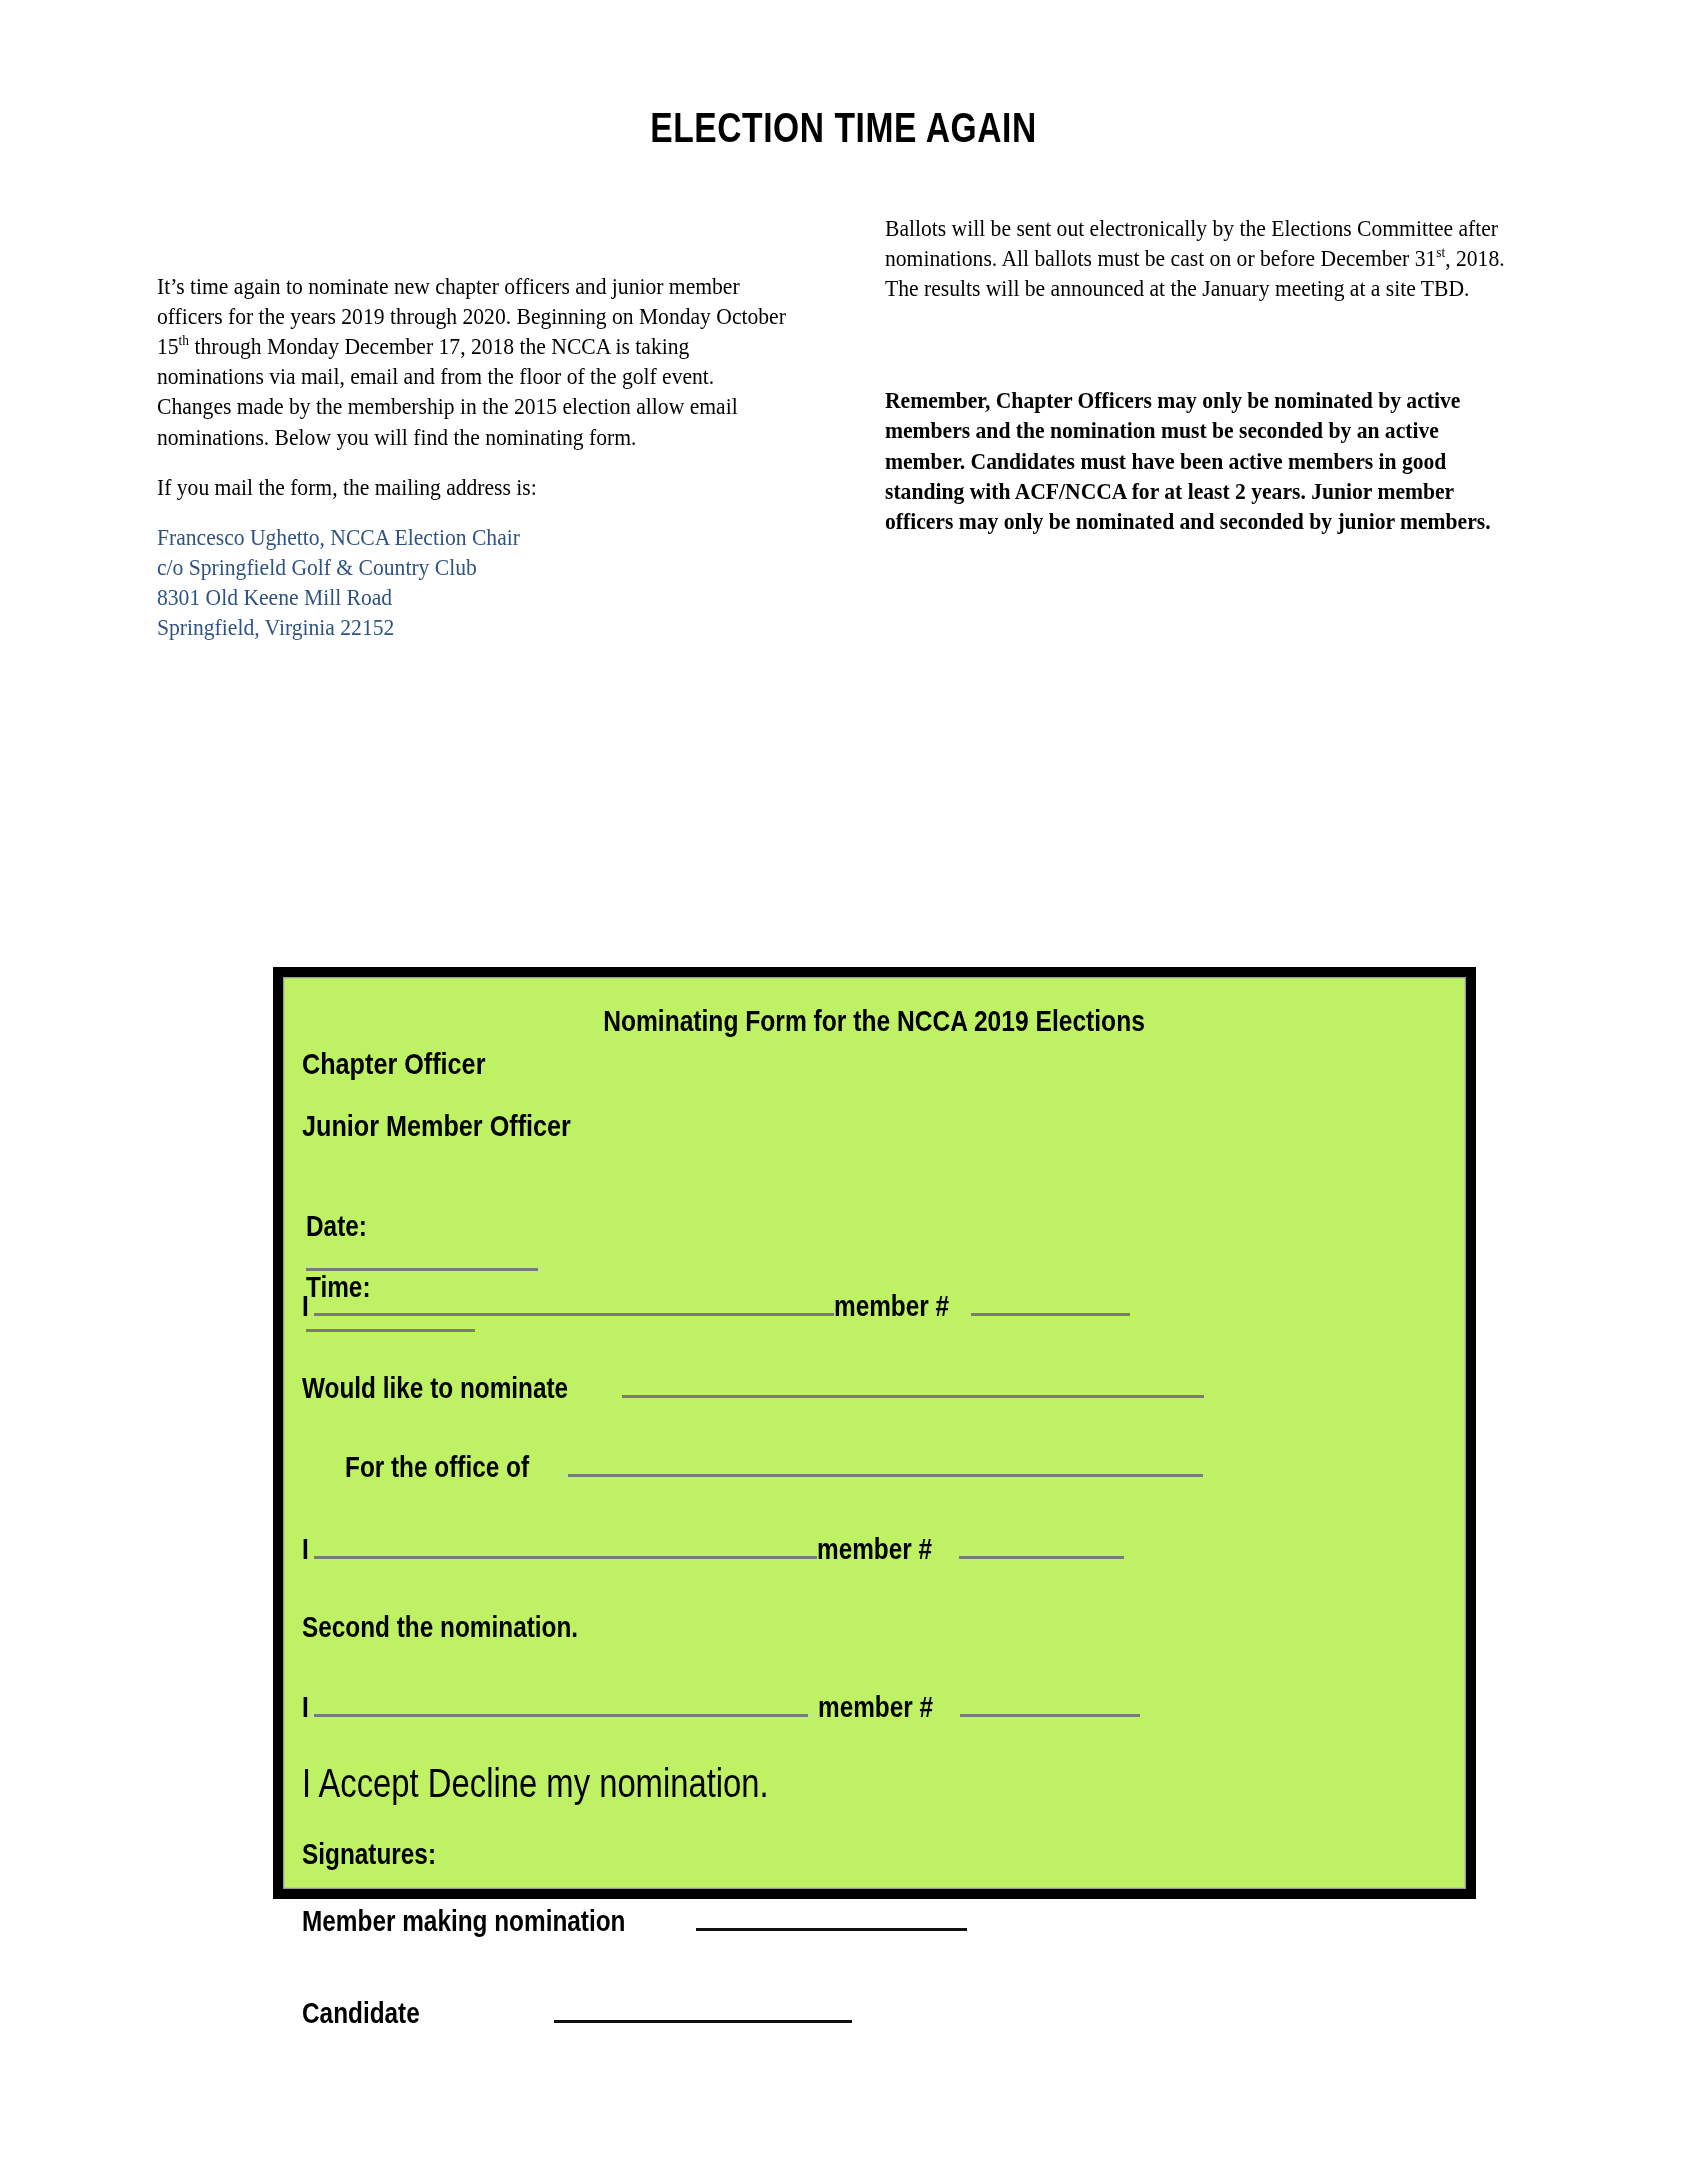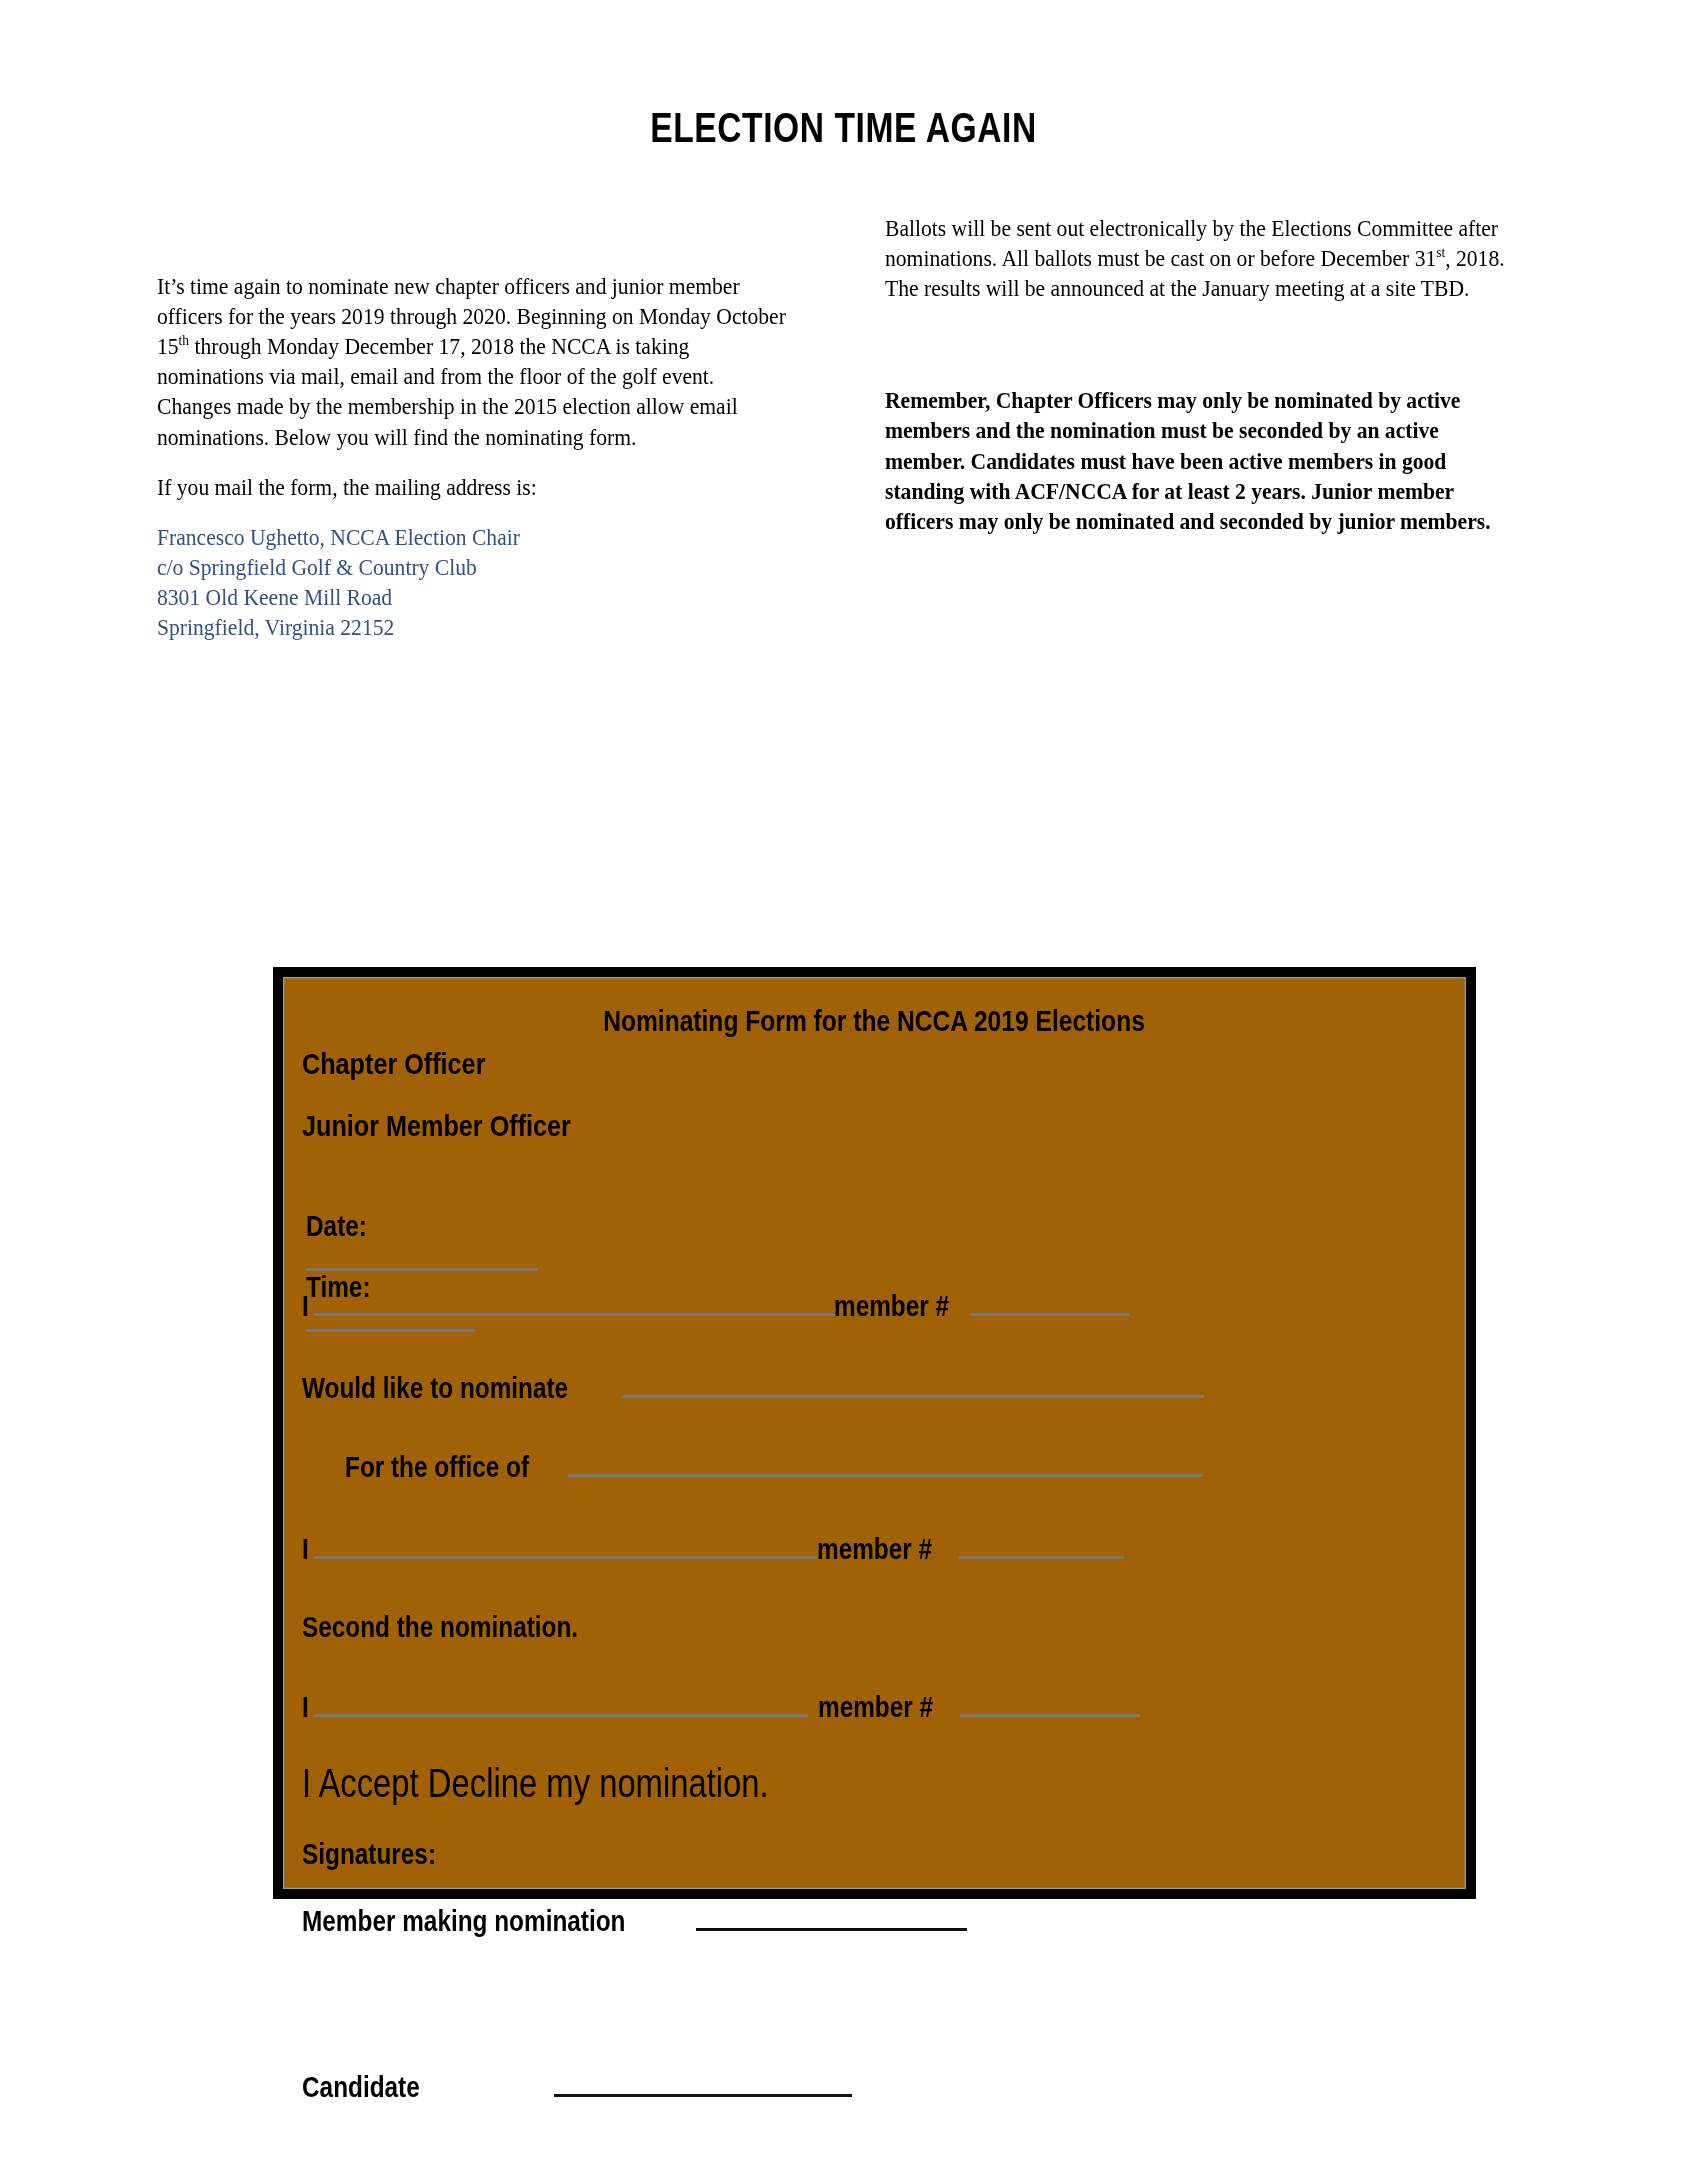--- a/index.html
+++ b/index.html
@@ -76,21 +76,21 @@
 
   
   .form-box {
     position: absolute;
     left: 273px;
     top: 967px;
     width: 1203px;
     height: 932px;
     border: 10.6px solid #000000;
     box-sizing: border-box;
-    background: #a16207;
+    background: #bef264;
     box-shadow: 0 0 0 1.3px #9a9a9a inset;
   }
   .form-inner {
     position: absolute;
     inset: 0;
     padding: 0;
   }
   .form-title {
     position: absolute;
     left: 0;
@@ -228,20 +228,20 @@
     <div class="row" style="top:861px;">
       <span class="lbl">Signatures:</span>
     </div>
 
     <div class="row" style="top:926px;">
       <span class="lbl">Member making nomination</span>
       <span class="blank dark" style="width:271px;margin-left:9.3px;"></span>
     </div>
 
 
-    <div class="row" style="top:1092px;">
+    <div class="row" style="top:1018px;">
       <span class="lbl">Candidate</span>
       <span class="blank dark" style="width:298px;margin-left:112px;"></span>
     </div>
 
   </div>
 </div>
 
 
 </body></html>

